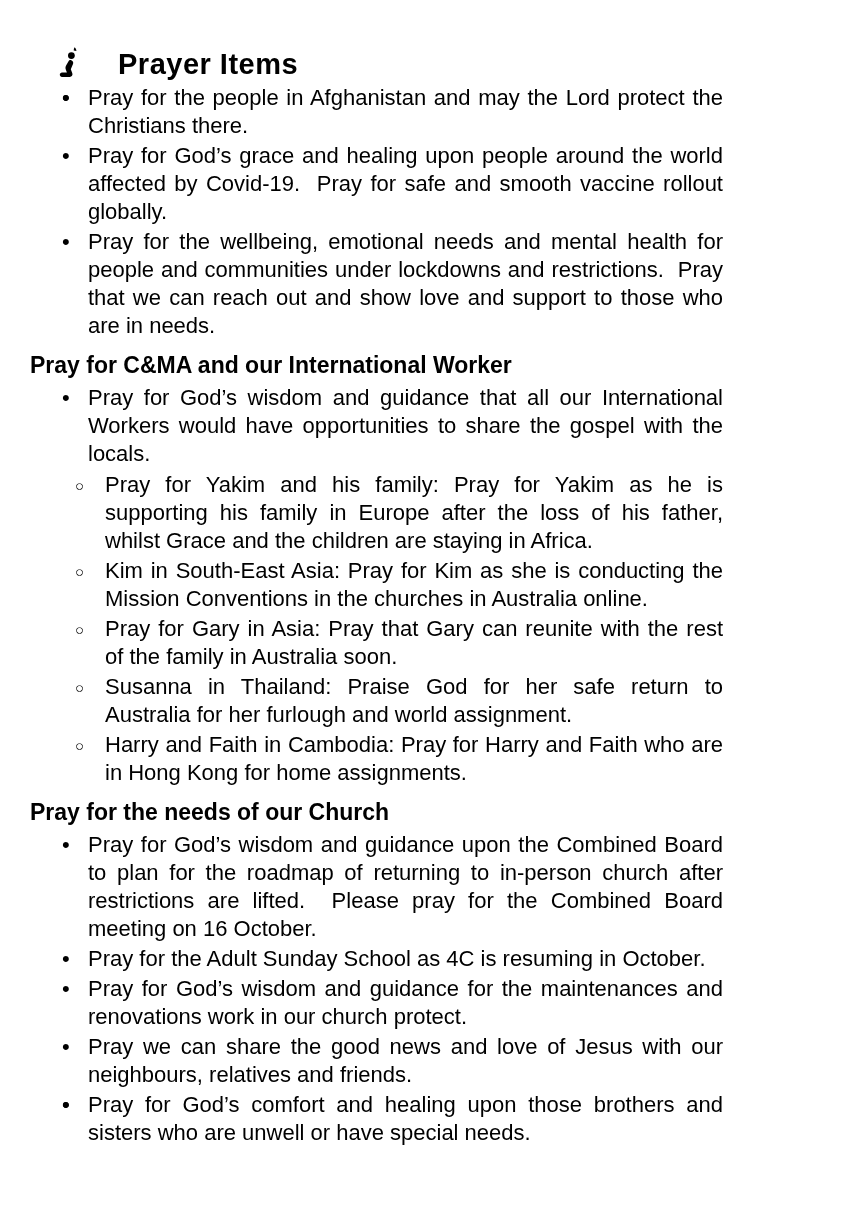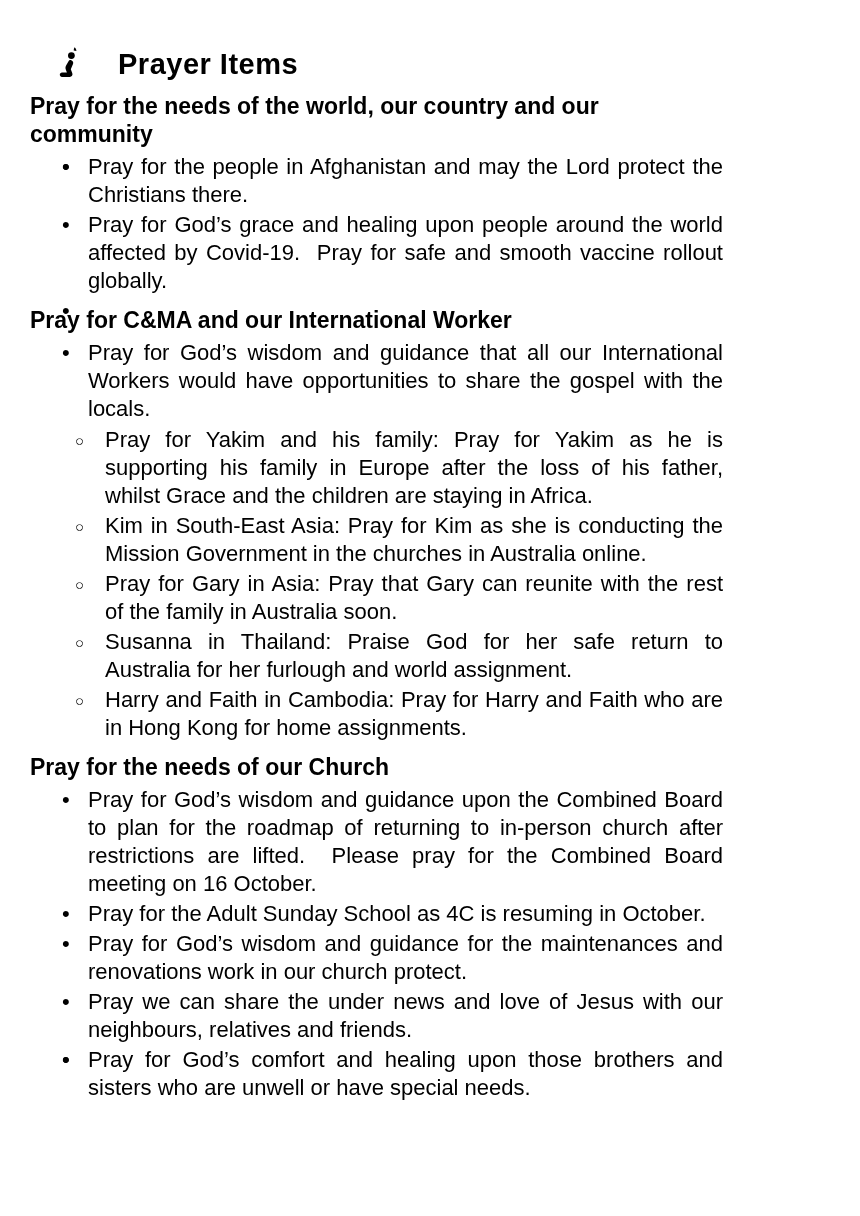--- a/index.html
+++ b/index.html
@@ -86,45 +86,44 @@
       <svg width="22" height="33" viewBox="0 0 22 33" xmlns="http://www.w3.org/2000/svg" fill="#000000">
         <path d="M16.6 0.3c1.1 1 1.8 2.3 1.8 3.7l-2.7-0.4c0-1.2 0.3-2.3 0.9-3.3z"></path>
         <circle cx="13.4" cy="8.6" r="3.4"></circle>
         <path d="M13.3 13.2c1.6 0.6 2.4 2.3 1.7 3.9l-2.2 5.2 1.5 3.9c0.7 1.8-0.6 3.7-2.5 3.7H4c-1.2 0-2.2-1-2.2-2.2s1-2.2 2.2-2.2h4.9l-1.1-3.1c-0.5-1.3-0.4-2.7 0.3-3.9l2.3-4.1c0.7-1.2 1.9-1.7 2.9-1.2z"></path>
       </svg>
     </span>
     <h1>Prayer Items</h1>
   </div>
   <div id="sections">
       <section class="section">
-        <h2>Pray for the needs of the world, our country and our community</h2>
         <ul class="bullets">
           <li><span class="marker">•</span></li>
           <li><span class="marker">•</span><span>Pray for the people in Afghanistan and may the Lord protect the Christians there.</span></li>
           <li><span class="marker">•</span><span>Pray for God’s grace and healing upon people around the world affected by Covid-19.&nbsp; Pray for safe and smooth vaccine rollout globally.</span></li>
-          <li><span class="marker">•</span></li>
+          <li><span class="marker">•</span><span>Pray for the wellbeing, emotional needs and mental health for people and communities under lockdowns and restrictions.&nbsp; Pray that we can reach out and show love and support to those who are in needs.</span></li>
         </ul>
       </section>
       <section class="section">
         <h2>Pray for C&amp;MA and our International Worker</h2>
         <ul class="bullets">
           <li><span class="marker">•</span><span>Pray for God’s wisdom and guidance that all our International Workers would have opportunities to share the gospel with the locals.</span><ul class="sub">
               <li><span class="marker">○</span><span>Pray for Yakim and his family: Pray for Yakim as he is supporting his family in Europe after the loss of his father, whilst Grace and the children are staying in Africa.</span></li>
-              <li><span class="marker">○</span><span>Kim in South-East Asia: Pray for Kim as she is conducting the Mission Government in the churches in Australia online.</span></li>
+              <li><span class="marker">○</span><span>Kim in South-East Asia: Pray for Kim as she is conducting the Mission Conventions in the churches in Australia online.</span></li>
               <li><span class="marker">○</span><span>Pray for Gary in Asia: Pray that Gary can reunite with the rest of the family in Australia soon.</span></li>
               <li><span class="marker">○</span><span>Susanna in Thailand: Praise God for her safe return to Australia for her furlough and world assignment.</span></li>
               <li><span class="marker">○</span><span>Harry and Faith in Cambodia: Pray for Harry and Faith who are in Hong Kong for home assignments.</span></li>
             </ul></li>
         </ul>
       </section>
       <section class="section">
         <h2>Pray for the needs of our Church</h2>
         <ul class="bullets">
           <li><span class="marker">•</span><span>Pray for God’s wisdom and guidance upon the Combined Board to plan for the roadmap of returning to in-person church after restrictions are lifted.&nbsp; Please pray for the Combined Board meeting on 16 October.</span></li>
           <li><span class="marker">•</span><span>Pray for the Adult Sunday School as 4C is resuming in October.</span></li>
           <li><span class="marker">•</span><span>Pray for God’s wisdom and guidance for the maintenances and renovations work in our church protect.</span></li>
-          <li><span class="marker">•</span><span>Pray we can share the under news and love of Jesus with our neighbours, relatives and friends.</span></li>
+          <li><span class="marker">•</span><span>Pray we can share the good news and love of Jesus with our neighbours, relatives and friends.</span></li>
           <li><span class="marker">•</span></li>
           <li><span class="marker">•</span><span>Pray for God’s comfort and healing upon those brothers and sisters who are unwell or have special needs.</span></li>
         </ul>
       </section>
     </div>
 </div>
 
 </body></html>

